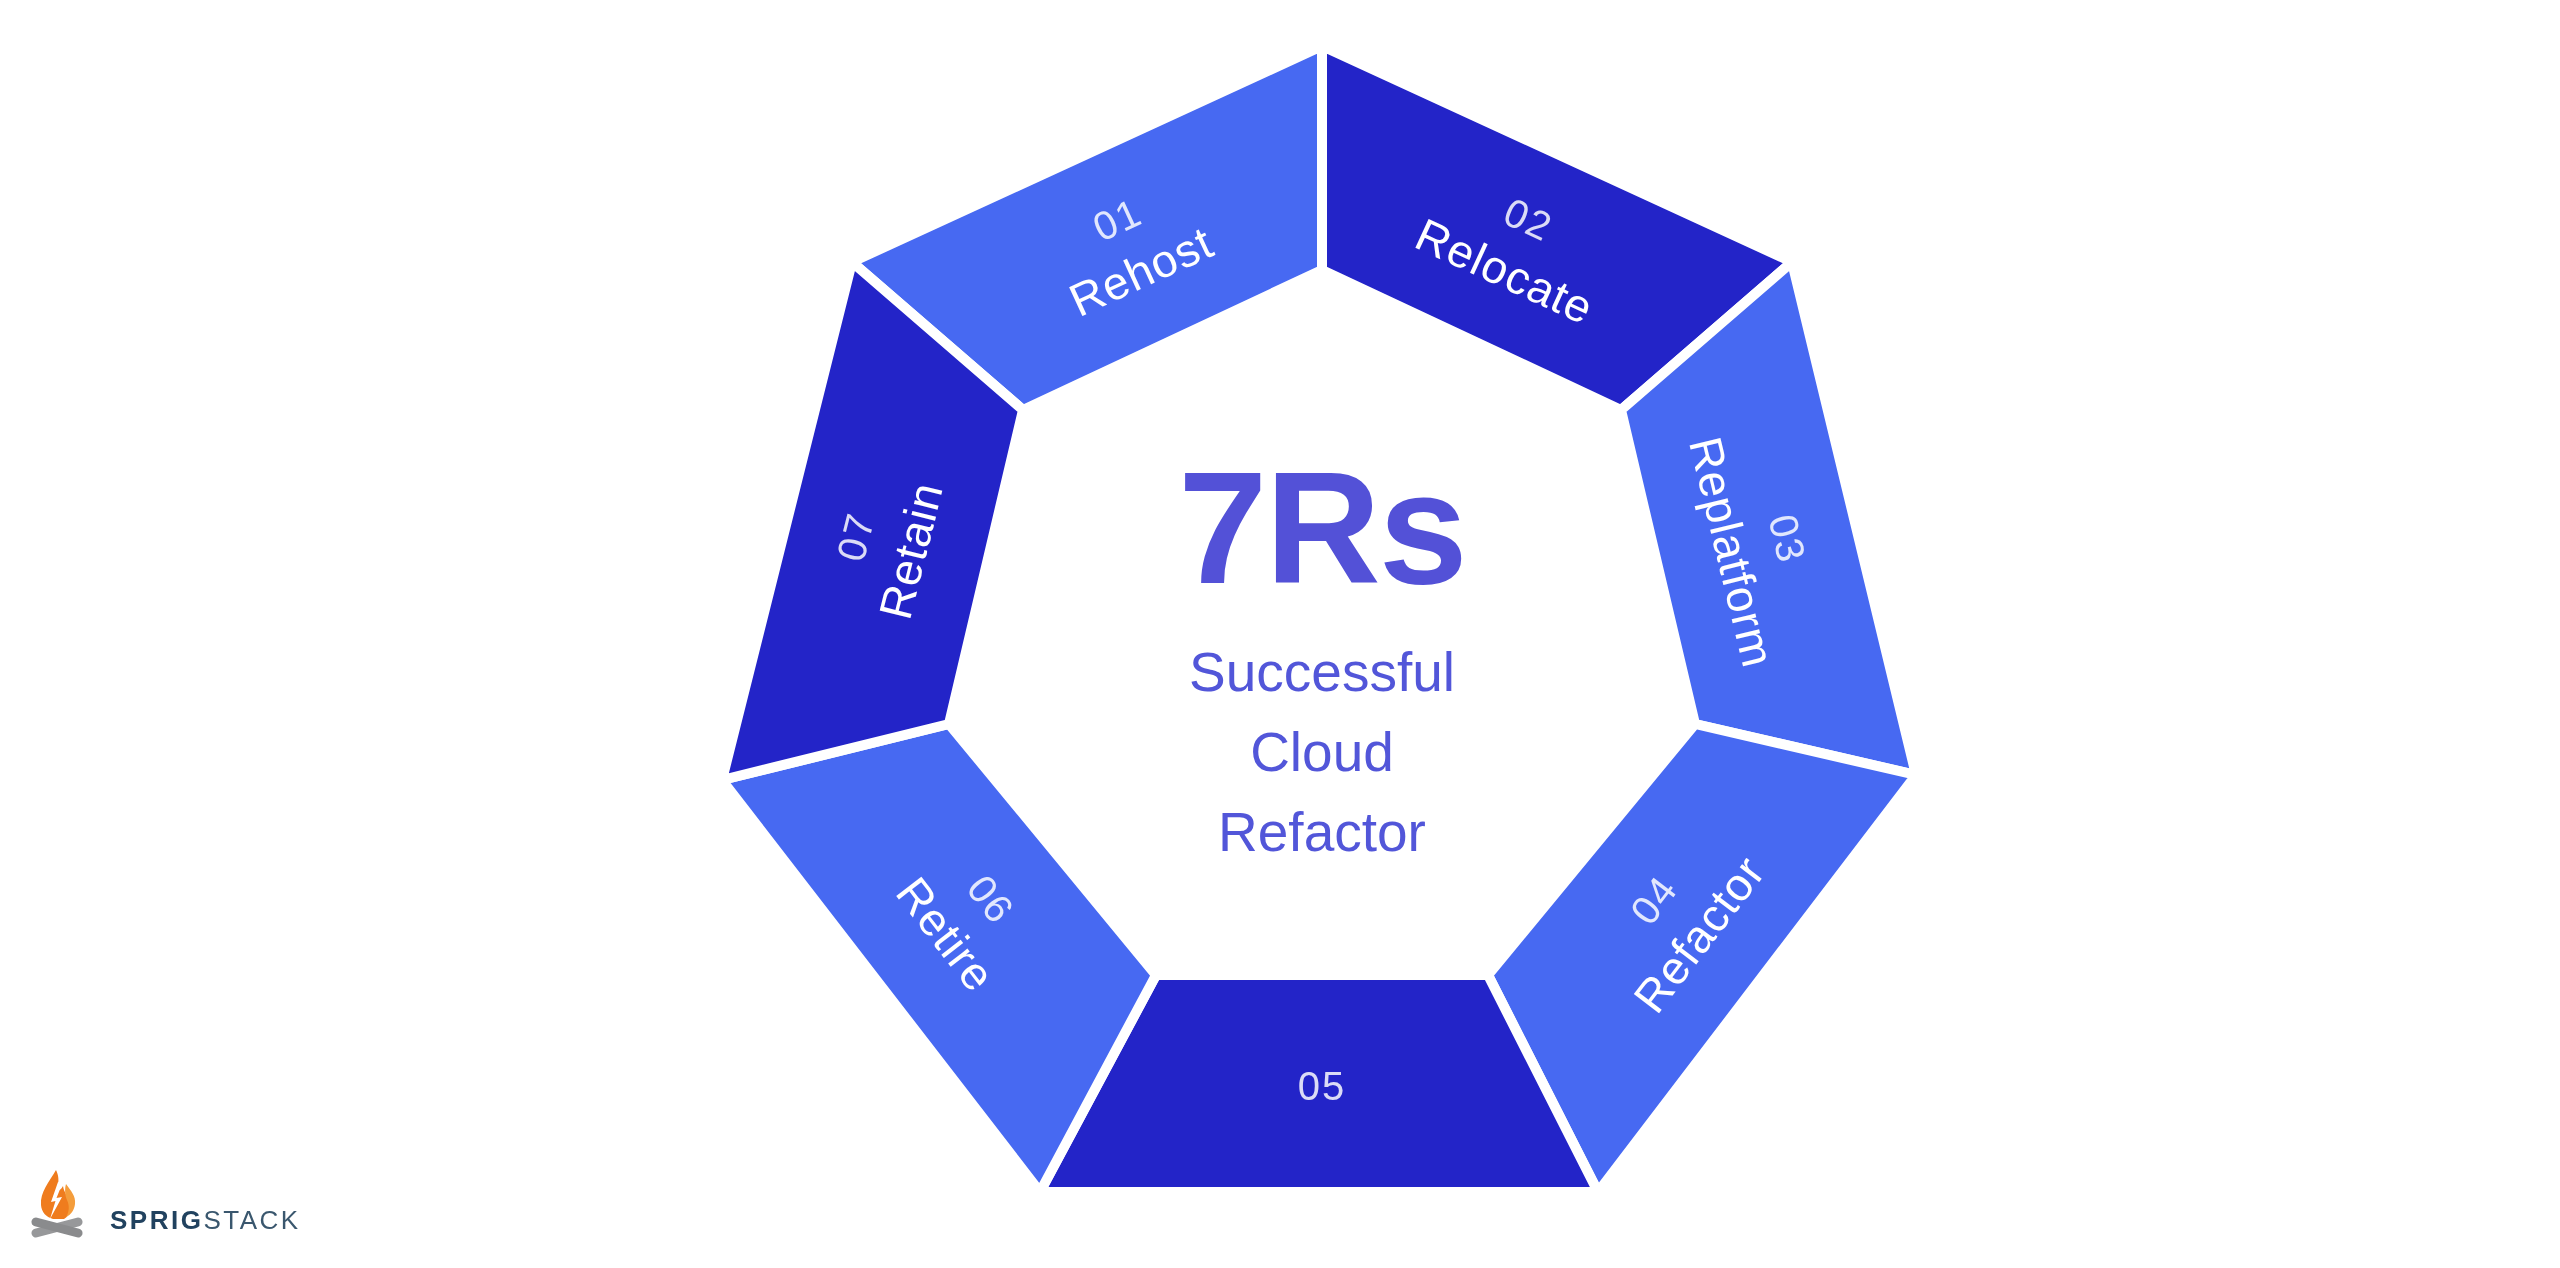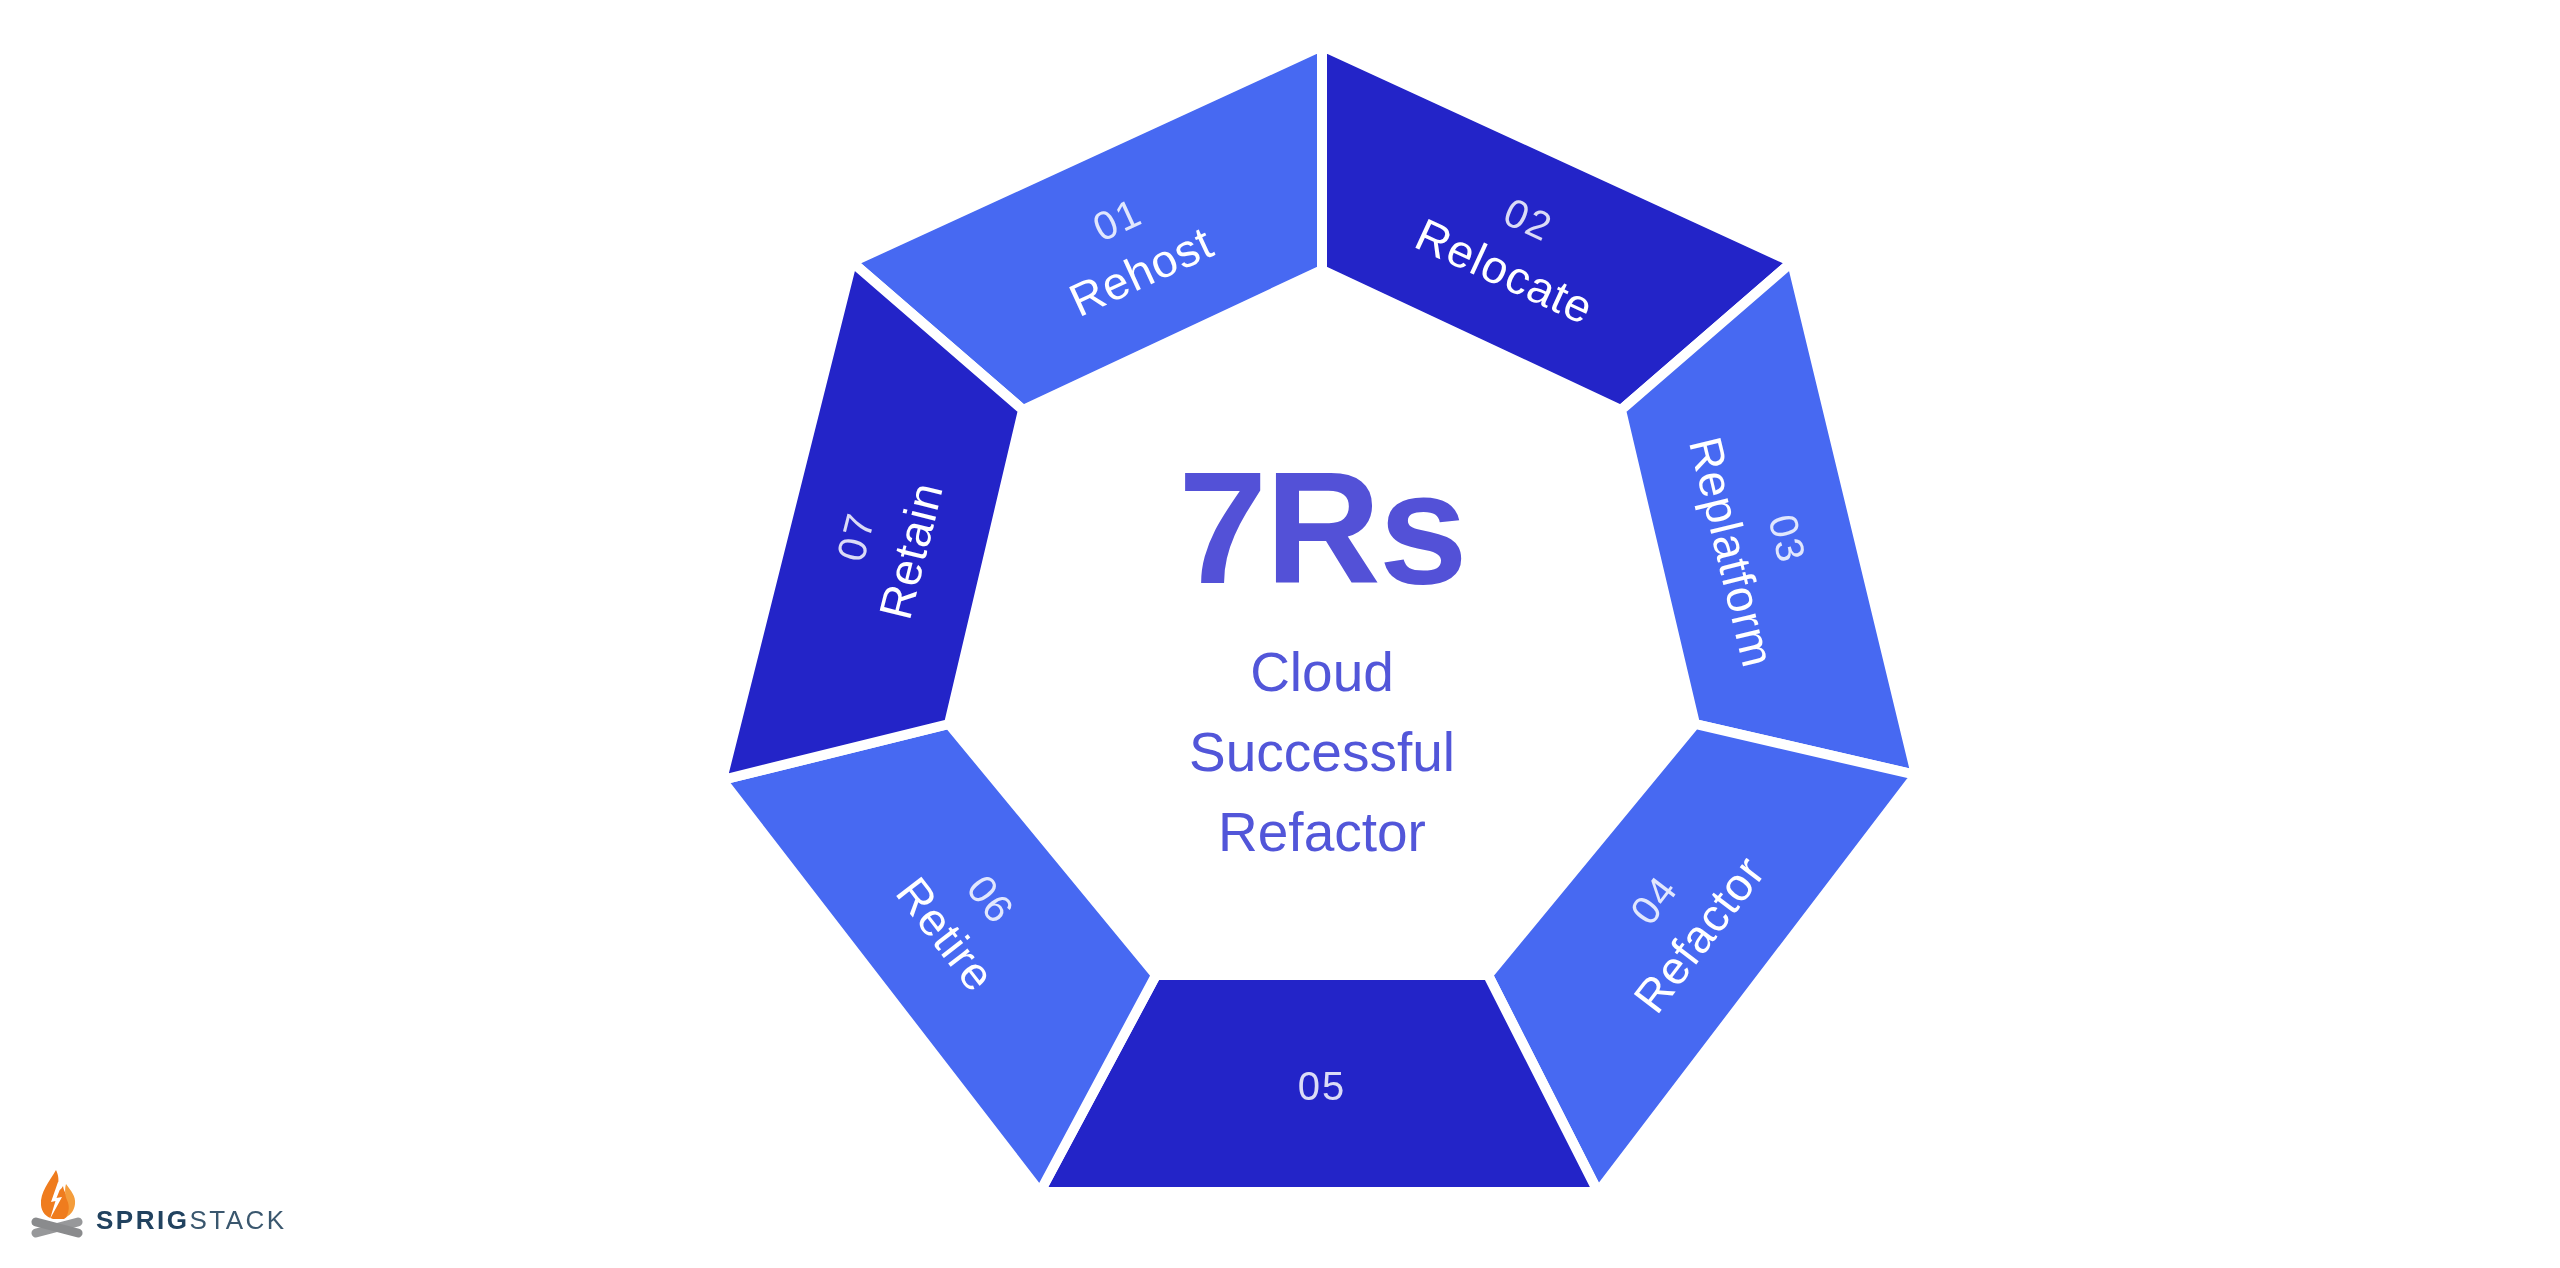--- a/index.html
+++ b/index.html
@@ -67,21 +67,21 @@
     line-height: 80px;
     color: var(--subtitle-text, #5256D9);
     white-space: nowrap;
   }
   
   .logo {
     position: absolute;
     left: 28px; top: 1170px;
     display: flex;
     align-items: flex-end;
-    gap: 10px;
+    gap: 24px;
   }
   .logo-text {
     font-size: 26px;
     letter-spacing: 2.5px;
     line-height: 1;
     padding-bottom: 5px;
     white-space: nowrap;
   }
   .logo-sprig { font-weight: 700; color: var(--text-bold-color, #21425F); }
   .logo-stack { font-weight: 400; color: var(--text-light-color, #3A576E); }
@@ -132,22 +132,22 @@
     <div class="seg-name">Retire</div>
   </div>
 
   <div class="seg-label" style="left:885px; top:544px; --rot:-75.9deg">
     <div class="seg-num">07</div>
     <div class="seg-name">Retain</div>
   </div>
 
   <div class="center-heading">7Rs</div>
   <div class="center-sub">
+    <div>Successful</div>
     <div>Cloud</div>
-    <div>Successful</div>
     <div>Refactor</div>
   </div>
 
   <div class="logo">
     <svg width="58" height="68" viewBox="0 0 58 68">
 
       <line x1="8" y1="63" x2="50" y2="52" stroke="#97989A" stroke-width="9" stroke-linecap="round"></line>
       <line x1="8" y1="52" x2="50" y2="63" stroke="#8A8B8D" stroke-width="9" stroke-linecap="round"></line>
 
       <path fill="#EF7C1E" d="M28 0 C21 12 12 22 13 35 C13.5 42 18 47 25 49 L36 49 C42 45 44 39 42 32 C40 26 36 23 35 16 C32.5 21 30 21 29 18 C31.5 11 30.5 5 28 0 Z"></path>

